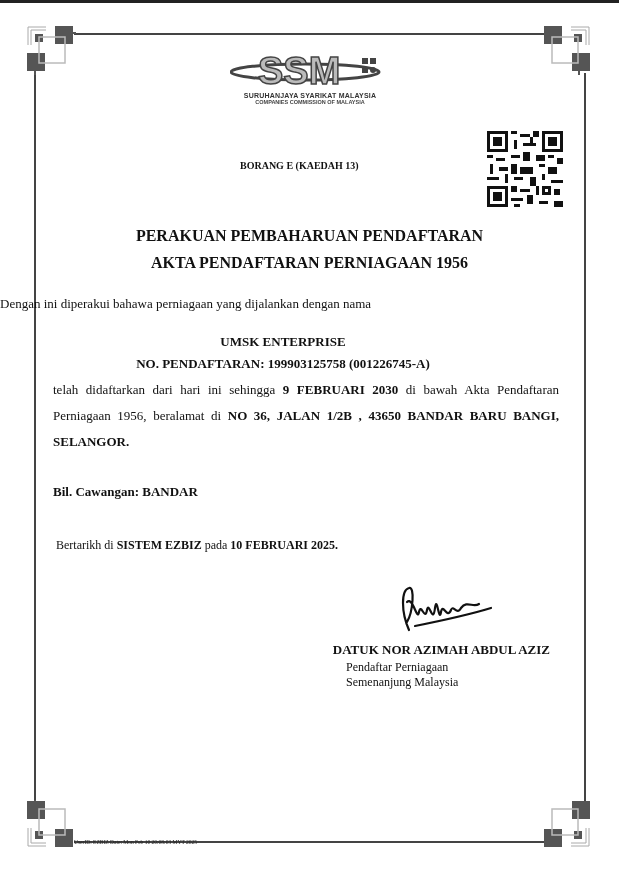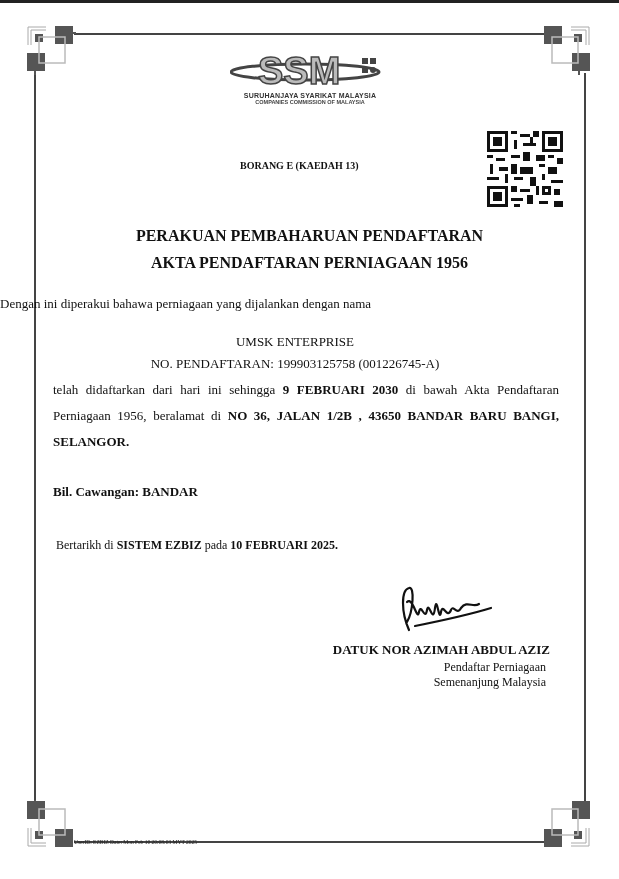--- a/index.html
+++ b/index.html
@@ -12,28 +12,28 @@
   .frame .b{position:absolute;bottom:0;left:40px;right:40px;height:2px;background:#444;}
   .corner{position:absolute;width:46px;height:46px;}
   .corner svg{display:block;}
   .logo{position:absolute;left:230px;top:48px;width:160px;height:58px;}
   .logo-text1{position:absolute;left:230px;top:92px;width:160px;text-align:center;font-family:"Liberation Sans",sans-serif;font-weight:bold;font-size:7px;letter-spacing:0.2px;color:#333;}
   .logo-text2{position:absolute;left:230px;top:99px;width:160px;text-align:center;font-family:"Liberation Sans",sans-serif;font-weight:bold;font-size:5.5px;color:#444;}
   .qr{position:absolute;left:487px;top:131px;width:76px;height:76px;}
   .borang{position:absolute;left:240px;top:160px;font-size:10px;font-weight:bold;}
   .title{position:absolute;left:0;width:619px;text-align:center;font-weight:bold;font-size:16px;}
   .intro{position:absolute;left:0;width:619px;text-align:left;font-size:13px;top:296px;}
-  .bizname{position:absolute;left:12px;width:566px;text-align:center;font-size:13px;font-weight:normal;}
+  .bizname{position:absolute;left:0;width:566px;text-align:center;font-size:13px;font-weight:bold;}
   .para{position:absolute;left:53px;width:506px;top:377px;font-size:13px;line-height:26px;text-align:justify;text-align-last:left;}
   .para b{font-weight:bold;}
   .branch{position:absolute;left:53px;top:484px;font-size:13px;font-weight:bold;}
   .dated{position:absolute;left:56px;top:538px;font-size:12px;}
   .sign{position:absolute;left:395px;top:582px;width:100px;height:60px;}
   .signer{position:absolute;left:320px;top:642px;width:230px;text-align:right;font-size:13px;font-weight:bold;}
-  .signer-title{position:absolute;left:326px;width:220px;text-align:right;font-size:12px;}
+  .signer-title{position:absolute;left:346px;width:220px;text-align:left;font-size:12px;}
   .footer{position:absolute;left:74px;top:839px;font-size:5.5px;color:#222;}
 </style>
 </head>
 <body>
 
 <div class="topline"></div>
 
 <div class="frame">
   <div class="l"></div>
     <div class="r"></div>

